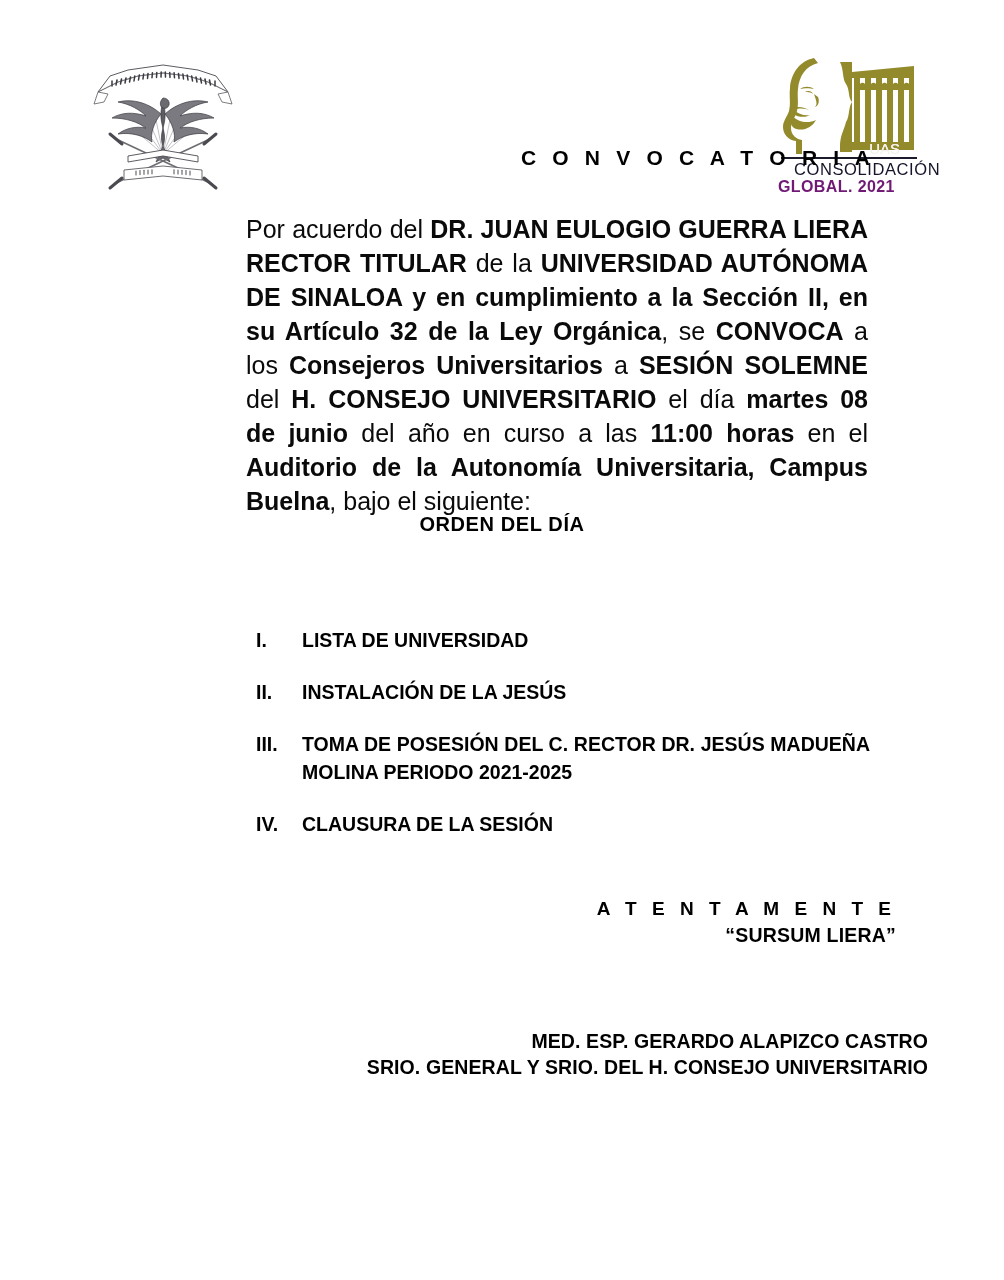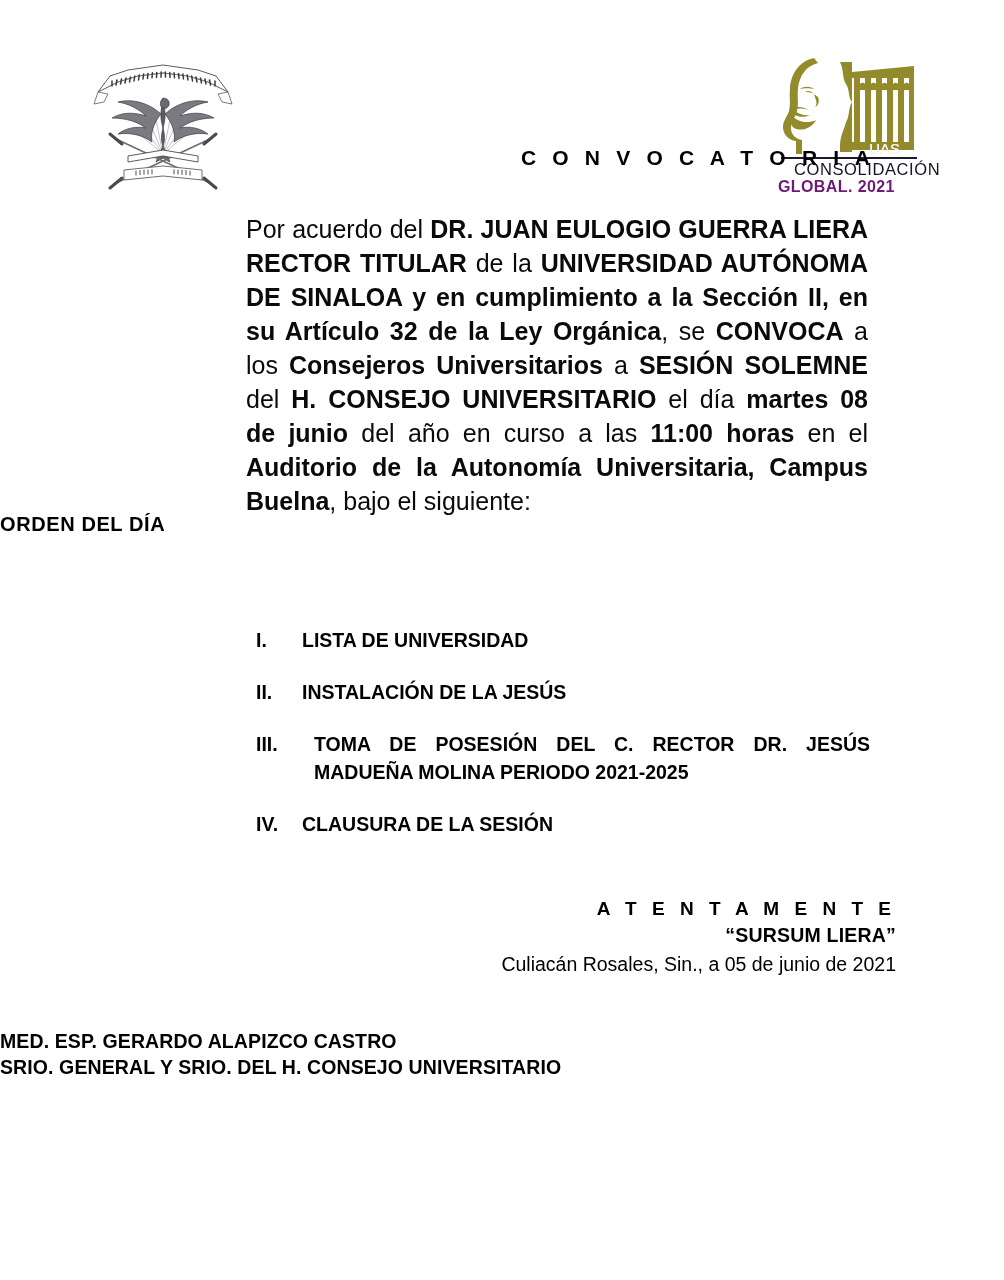--- a/index.html
+++ b/index.html
@@ -86,21 +86,21 @@
     color: #0a0a0a;
   }
   .body-block b { font-weight: 700; }
 
   
   .agenda-heading {
     position: absolute;
     top: 513px;
     left: 0;
     width: 1004px;
-    text-align: left;
+    text-align: center;
     font-size: 20px;
     font-weight: 700;
     letter-spacing: 0.6px;
   }
 
   
   .agenda-list {
     position: absolute;
     left: 256px;
     top: 626px;
@@ -120,21 +120,21 @@
     line-height: 28px;
   }
   .agenda-text {
     flex: 1 1 auto;
     font-size: 19.5px;
     font-weight: 700;
     line-height: 28px;
     text-align: justify;
     text-align-last: left;
   }
-  .agenda-text.two-line { text-align: justify; margin-left: 12px; }
+  .agenda-text.two-line { text-align: justify; }
 
   
   .closing {
     position: absolute;
     top: 896px;
     left: 16px;
     width: 880px;
     text-align: right;
   }
   .closing .atentamente {
@@ -155,21 +155,21 @@
     line-height: 28px;
     margin-top: 2px;
   }
 
   
   .signature {
     position: absolute;
     top: 1028px;
     left: 0;
     width: 928px;
-    text-align: left;
+    text-align: right;
   }
   .signature div {
     font-size: 19.5px;
     font-weight: 700;
     line-height: 26px;
     letter-spacing: 0.1px;
   }
 </style>
 </head>
 <body>
@@ -335,21 +335,20 @@
       </div>
       <div class="agenda-row">
         <div class="agenda-num">IV.</div>
         <div class="agenda-text">CLAUSURA DE LA SESIÓN</div>
       </div>
     </div>
 
   <div class="closing">
     <div class="atentamente">A T E N T A M E N T E</div>
     <div class="motto">“SURSUM LIERA”</div>
-    <div class="place-date">Culiacán Rosales, Sin., a 05 de junio de 2021</div>
   </div>
 
   <div class="signature">
     <div>MED. ESP. GERARDO ALAPIZCO CASTRO</div>
     <div>SRIO. GENERAL Y SRIO. DEL H. CONSEJO UNIVERSITARIO</div>
   </div>
 
 </div>
 
 </body></html>

